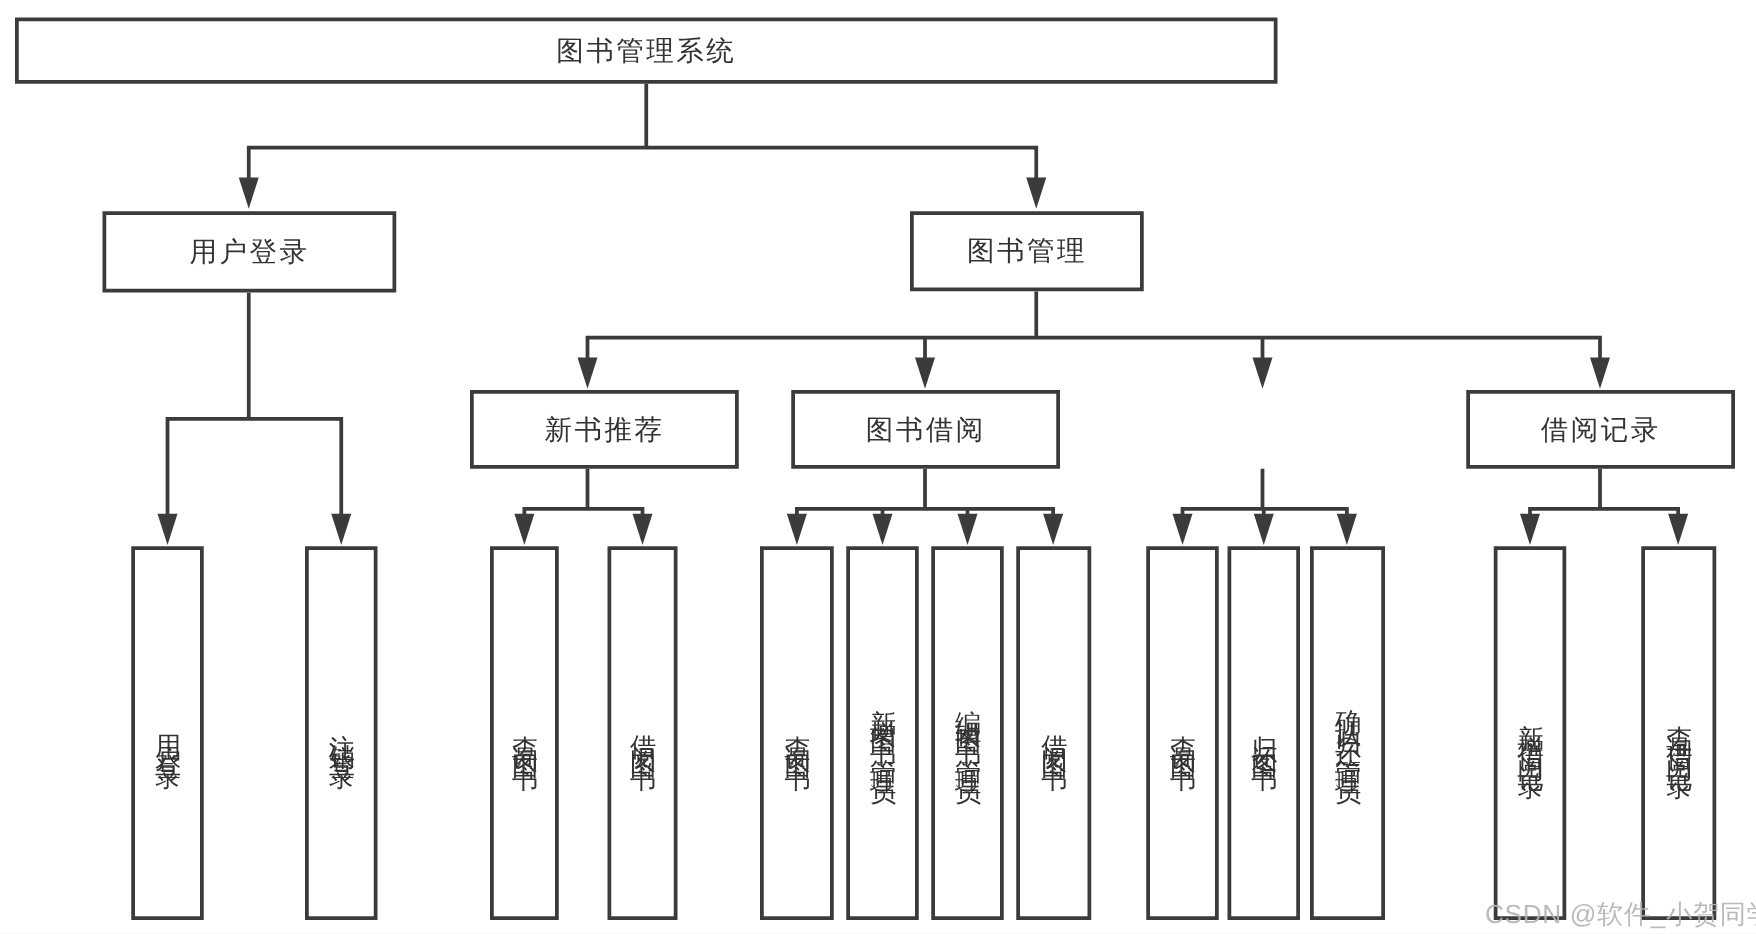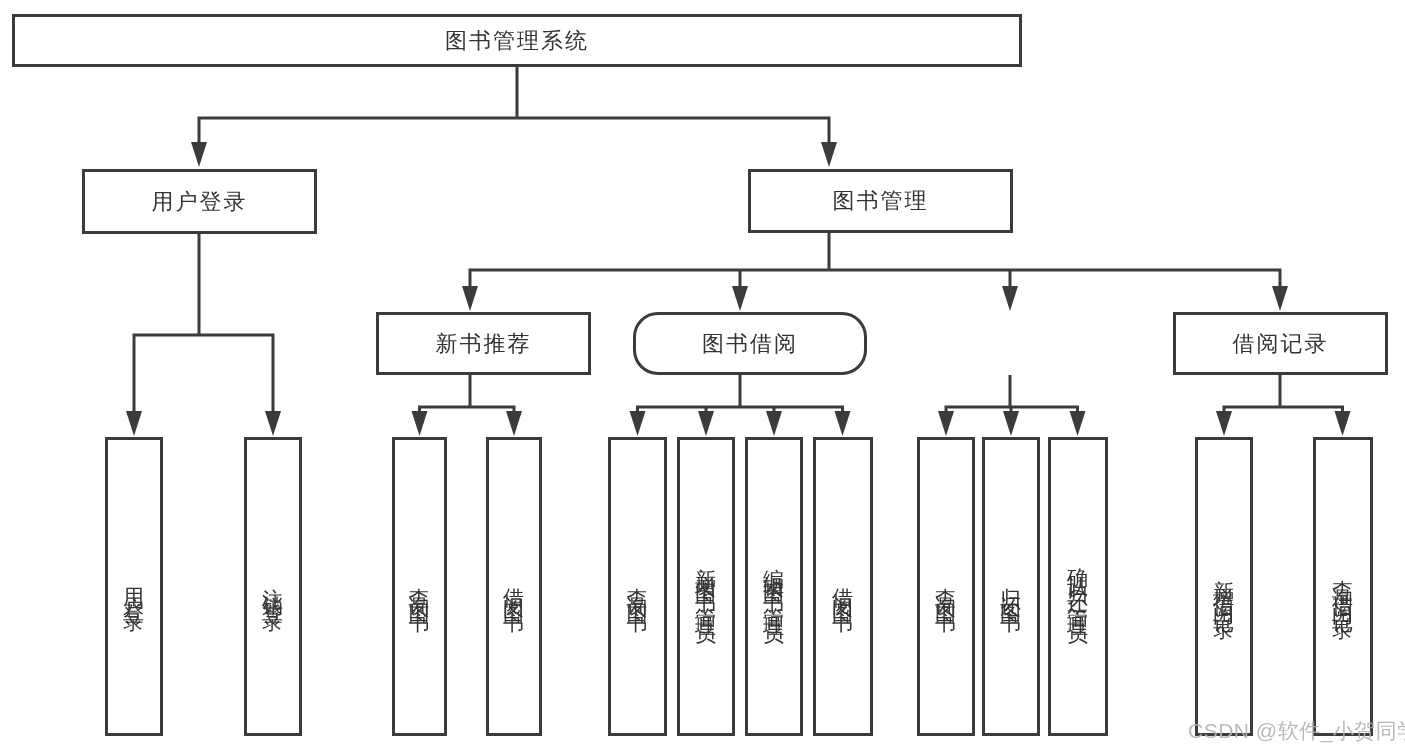--- a/index.html
+++ b/index.html
@@ -17,23 +17,23 @@
     position:absolute;box-sizing:border-box;background:var(--background,#fff);
     border:3px solid var(--line,#3b3b3b);color:var(--text,#333);
     display:flex;align-items:center;justify-content:center;z-index:1;
   }
   .hbox{font-size:22px;letter-spacing:2px;font-weight:400;}
   .vbox{writing-mode:vertical-rl;text-orientation:mixed;font-size:21px;
         letter-spacing:8px;line-height:1;}
   
   #n-root{left:12px;top:14px;width:1010px;height:53px;}
   #n-user{left:82px;top:169px;width:235px;height:65px;}
-  #n-mgmt{left:748px;top:169px;width:265px;height:64px;}
+  #n-mgmt{left:728px;top:169px;width:187px;height:64px;}
   #n-rec {left:376px;top:312px;width:215px;height:63px;}
-  #n-bor {left:633px;top:312px;width:234px;height:63px;border-radius:25px;}
+  #n-bor {left:633px;top:312px;width:215px;height:63px;}
   #n-cur {left:903px;top:312px;width:215px;height:63px;}
   #n-log {left:1173px;top:312px;width:215px;height:63px;}
   .leaf{top:437px;height:299px;}
   #lf-a1{left:105px;width:58px;} #lf-a2{left:244px;width:58px;}
   #lf-b1{left:392px;width:55px;} #lf-b2{left:486px;width:56px;}
   #lf-c1{left:608px;width:59px;} #lf-c2{left:677px;width:58px;}
   #lf-c3{left:745px;width:58px;} #lf-c4{left:813px;width:60px;}
   #lf-d1{left:917px;width:58px;} #lf-d2{left:982px;width:58px;} #lf-d3{left:1048px;width:60px;}
   #lf-e1{left:1195px;width:58px;} #lf-e2{left:1313px;width:60px;}
   .watermark{

